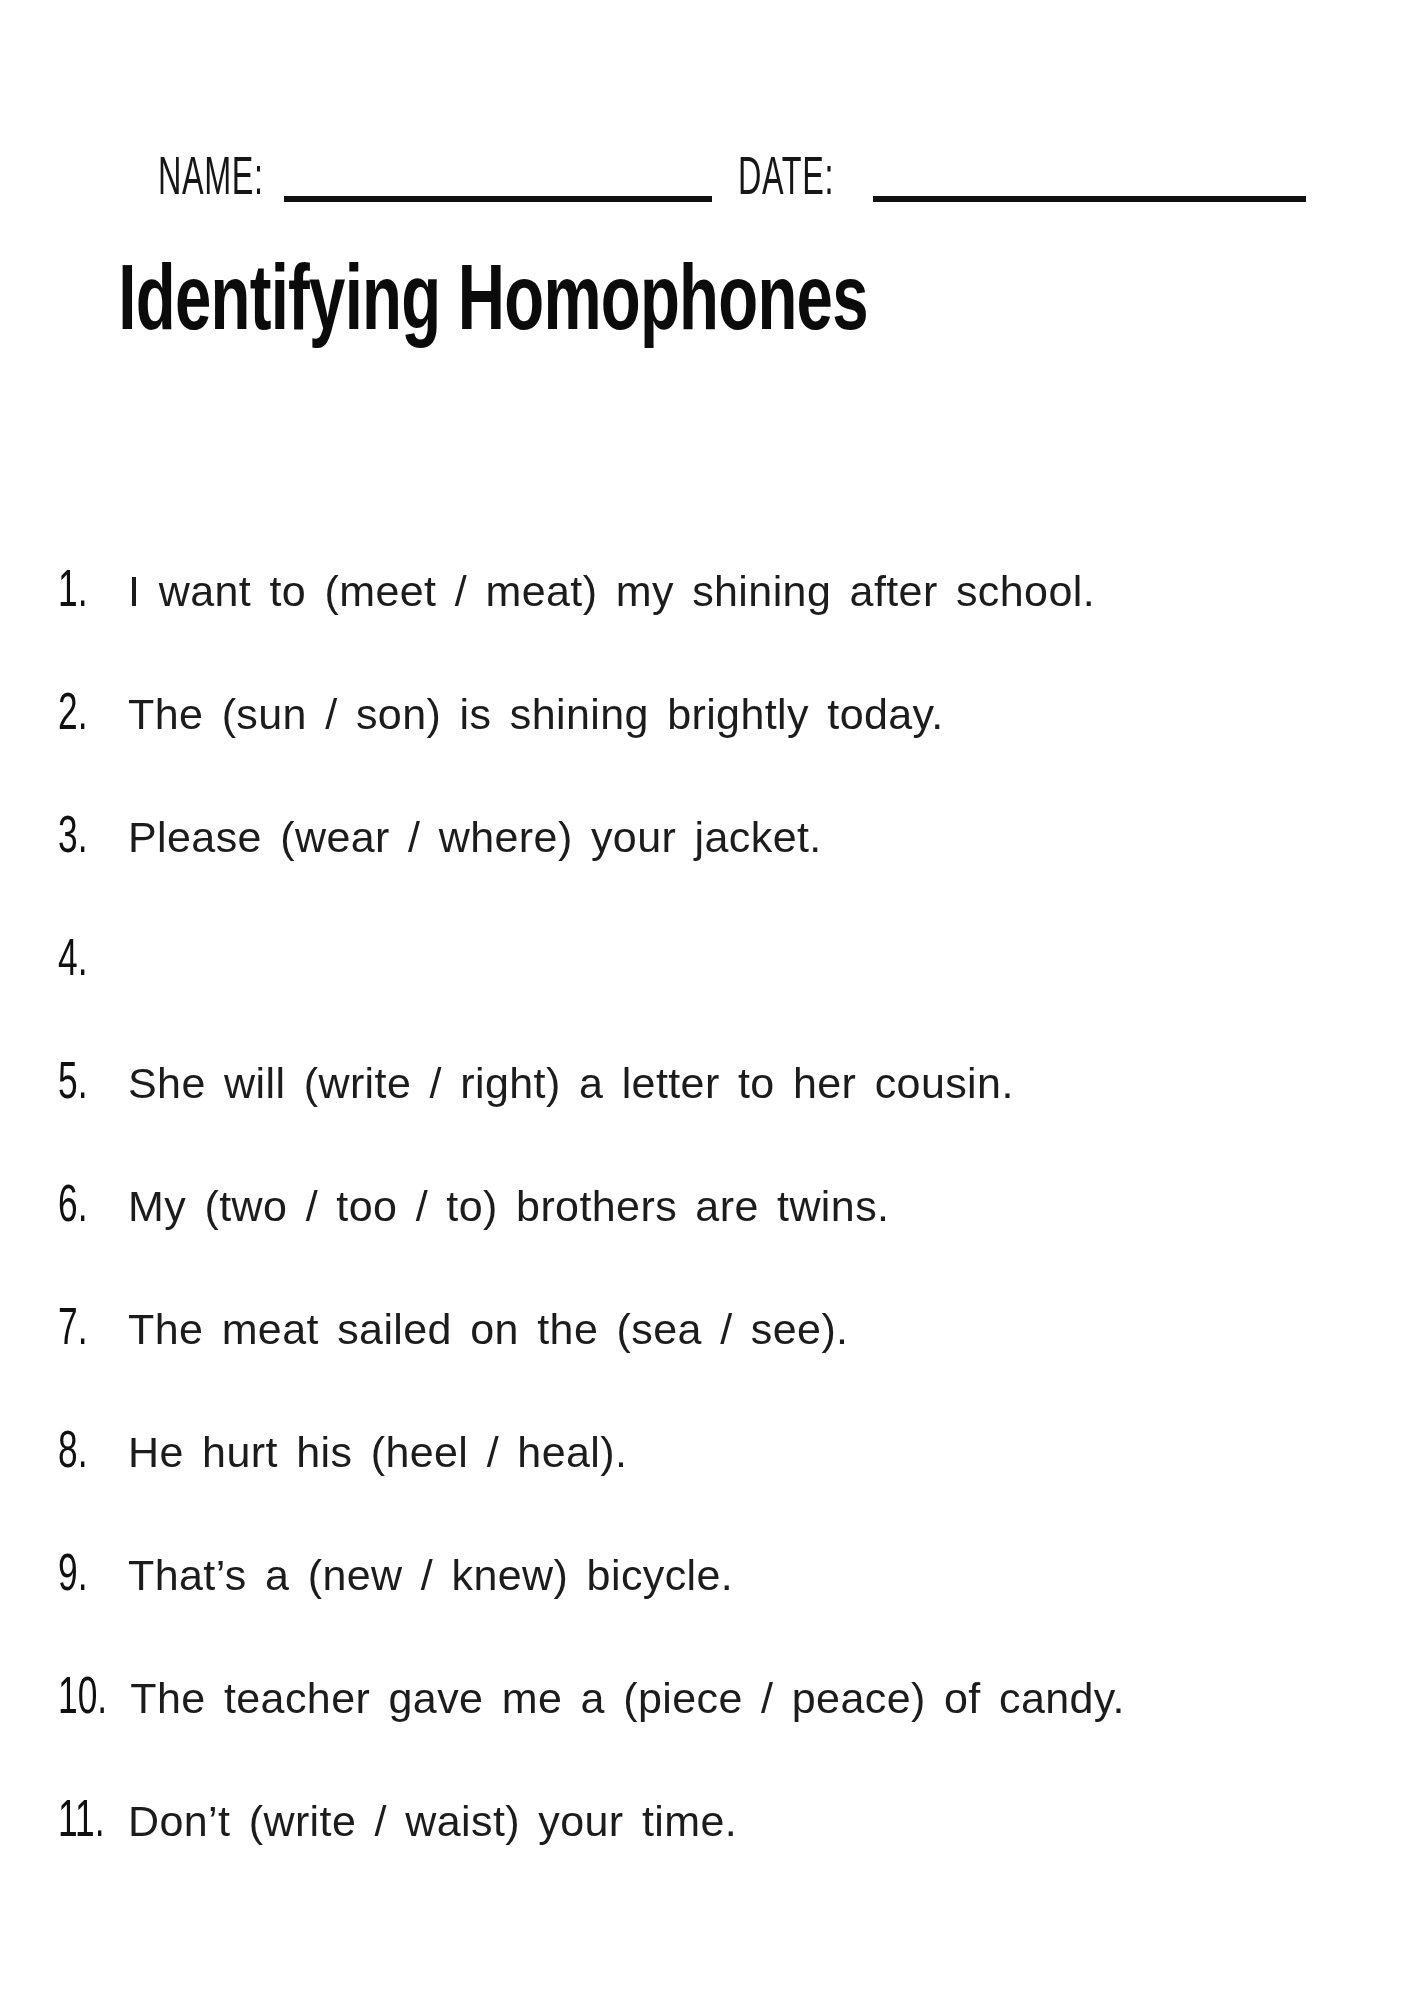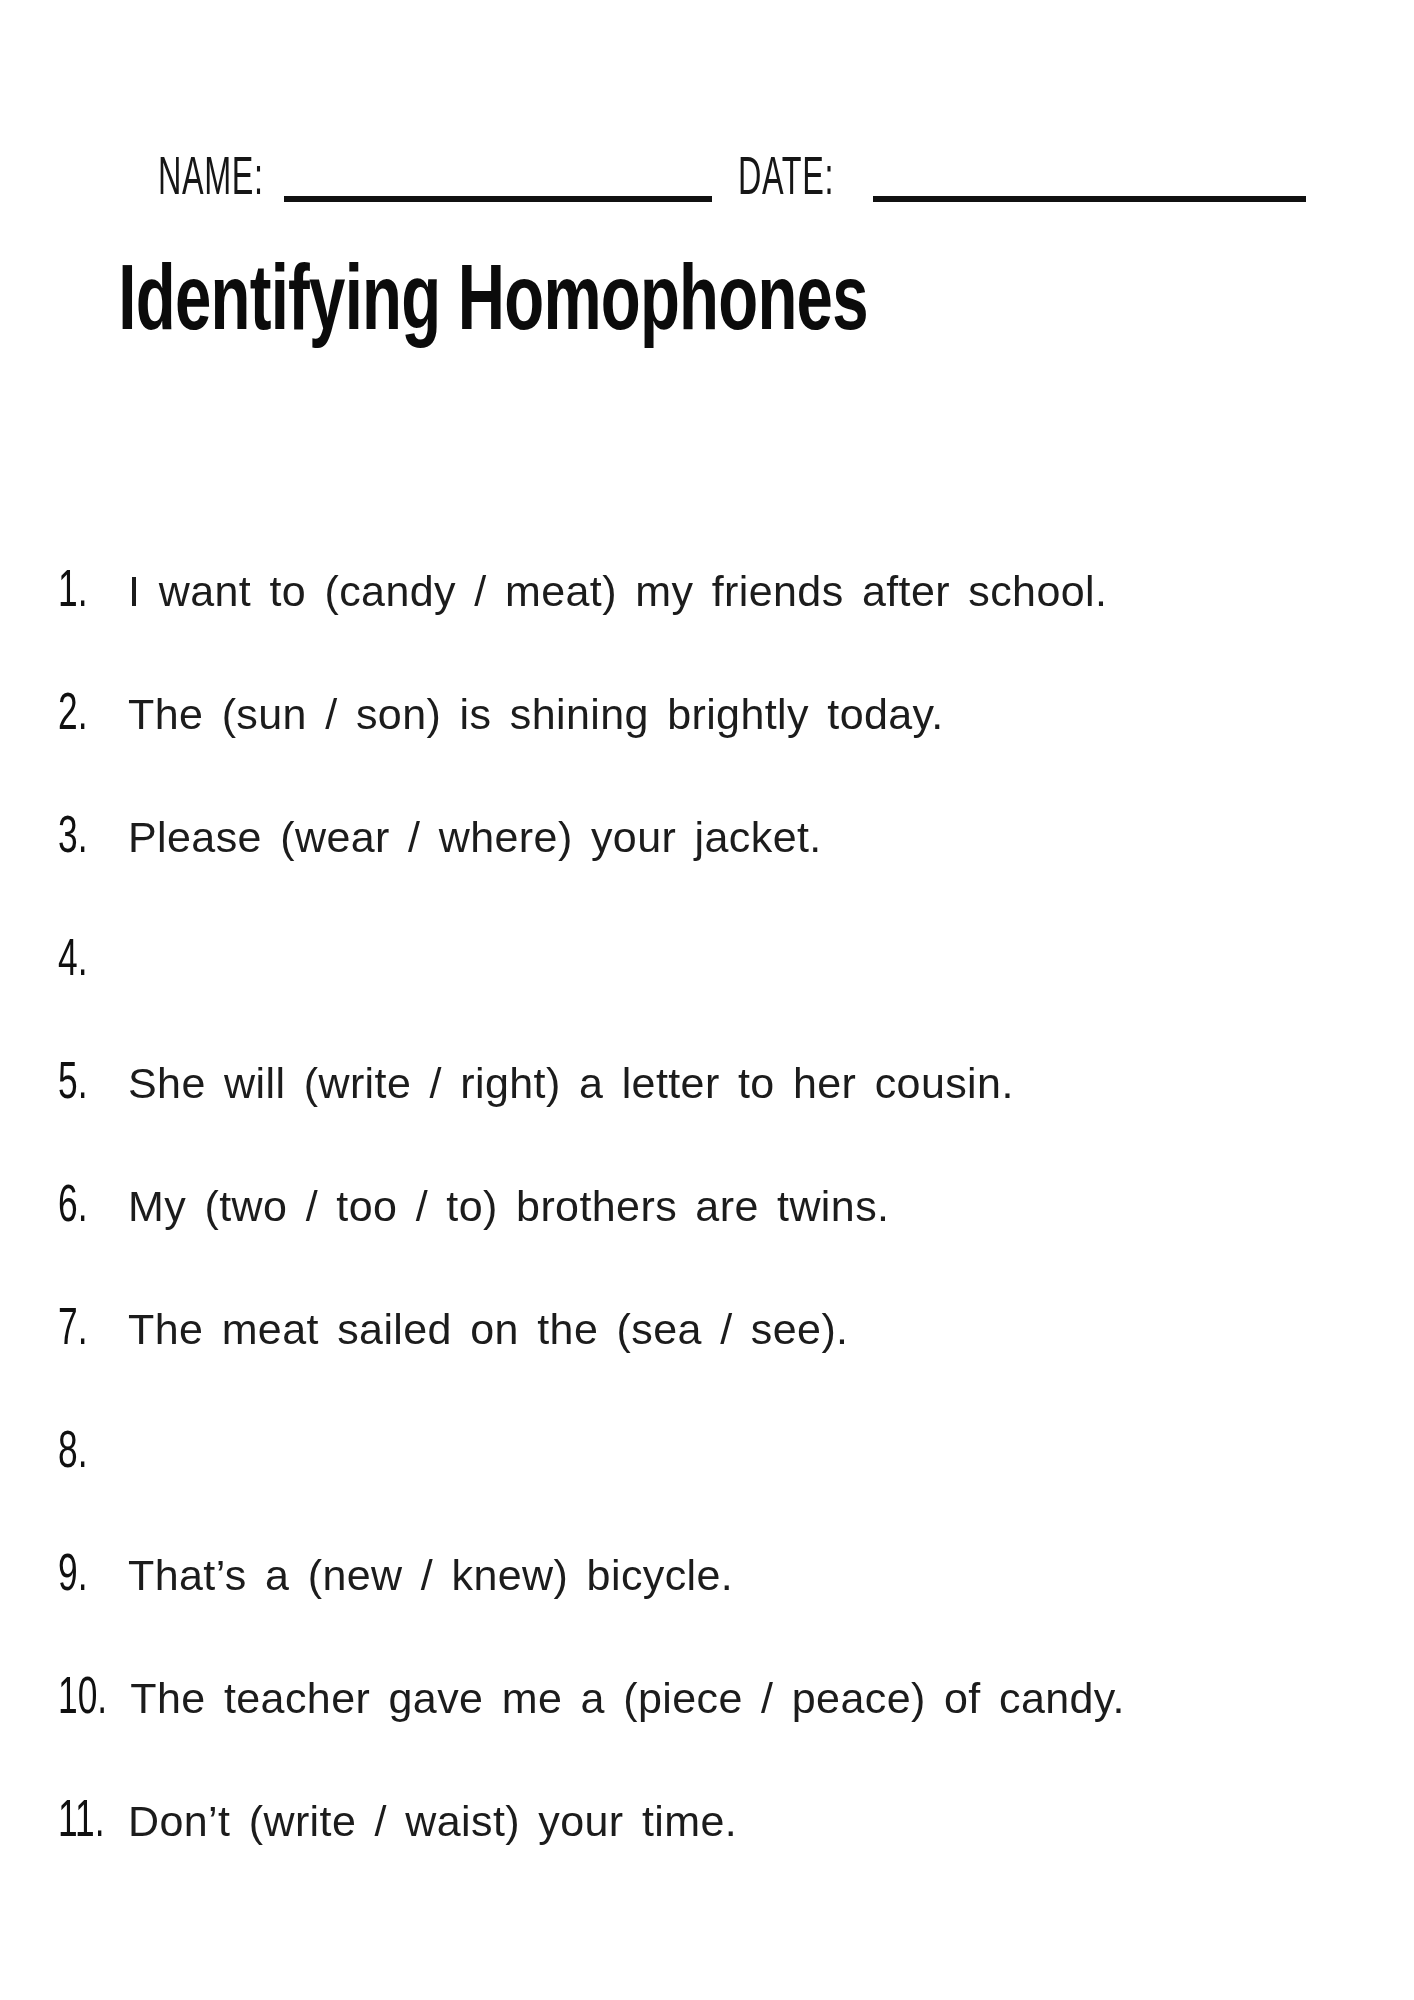--- a/index.html
+++ b/index.html
@@ -126,21 +126,21 @@
 
   <div class="title-wrap">
     <span class="page-title">Identifying Homophones</span>
   </div>
 
 
   <div class="question-list">
 
     <div class="q-row">
       <span class="q-num"><span class="q-num-inner">1.</span></span>
-      <span class="q-text">I want to (candy / meat) my friends after school.</span>
+      <span class="q-text">I want to (meet / meat) my shining after school.</span>
     </div>
 
     <div class="q-row">
       <span class="q-num"><span class="q-num-inner">2.</span></span>
       <span class="q-text">The (sun / son) is shining brightly today.</span>
     </div>
 
     <div class="q-row">
       <span class="q-num"><span class="q-num-inner">3.</span></span>
       <span class="q-text">Please (wear / where) your jacket.</span>
@@ -160,20 +160,21 @@
       <span class="q-text">My (two / too / to) brothers are twins.</span>
     </div>
 
     <div class="q-row">
       <span class="q-num"><span class="q-num-inner">7.</span></span>
       <span class="q-text">The meat sailed on the (sea / see).</span>
     </div>
 
     <div class="q-row">
       <span class="q-num"><span class="q-num-inner">8.</span></span>
+      <span class="q-text">He hurt his (heel / heal).</span>
     </div>
 
     <div class="q-row">
       <span class="q-num"><span class="q-num-inner">9.</span></span>
       <span class="q-text">That’s a (new / knew) bicycle.</span>
     </div>
 
     <div class="q-row">
       <span class="q-num"><span class="q-num-inner">10.</span></span>
       <span class="q-text">The teacher gave me a (piece / peace) of candy.</span>

